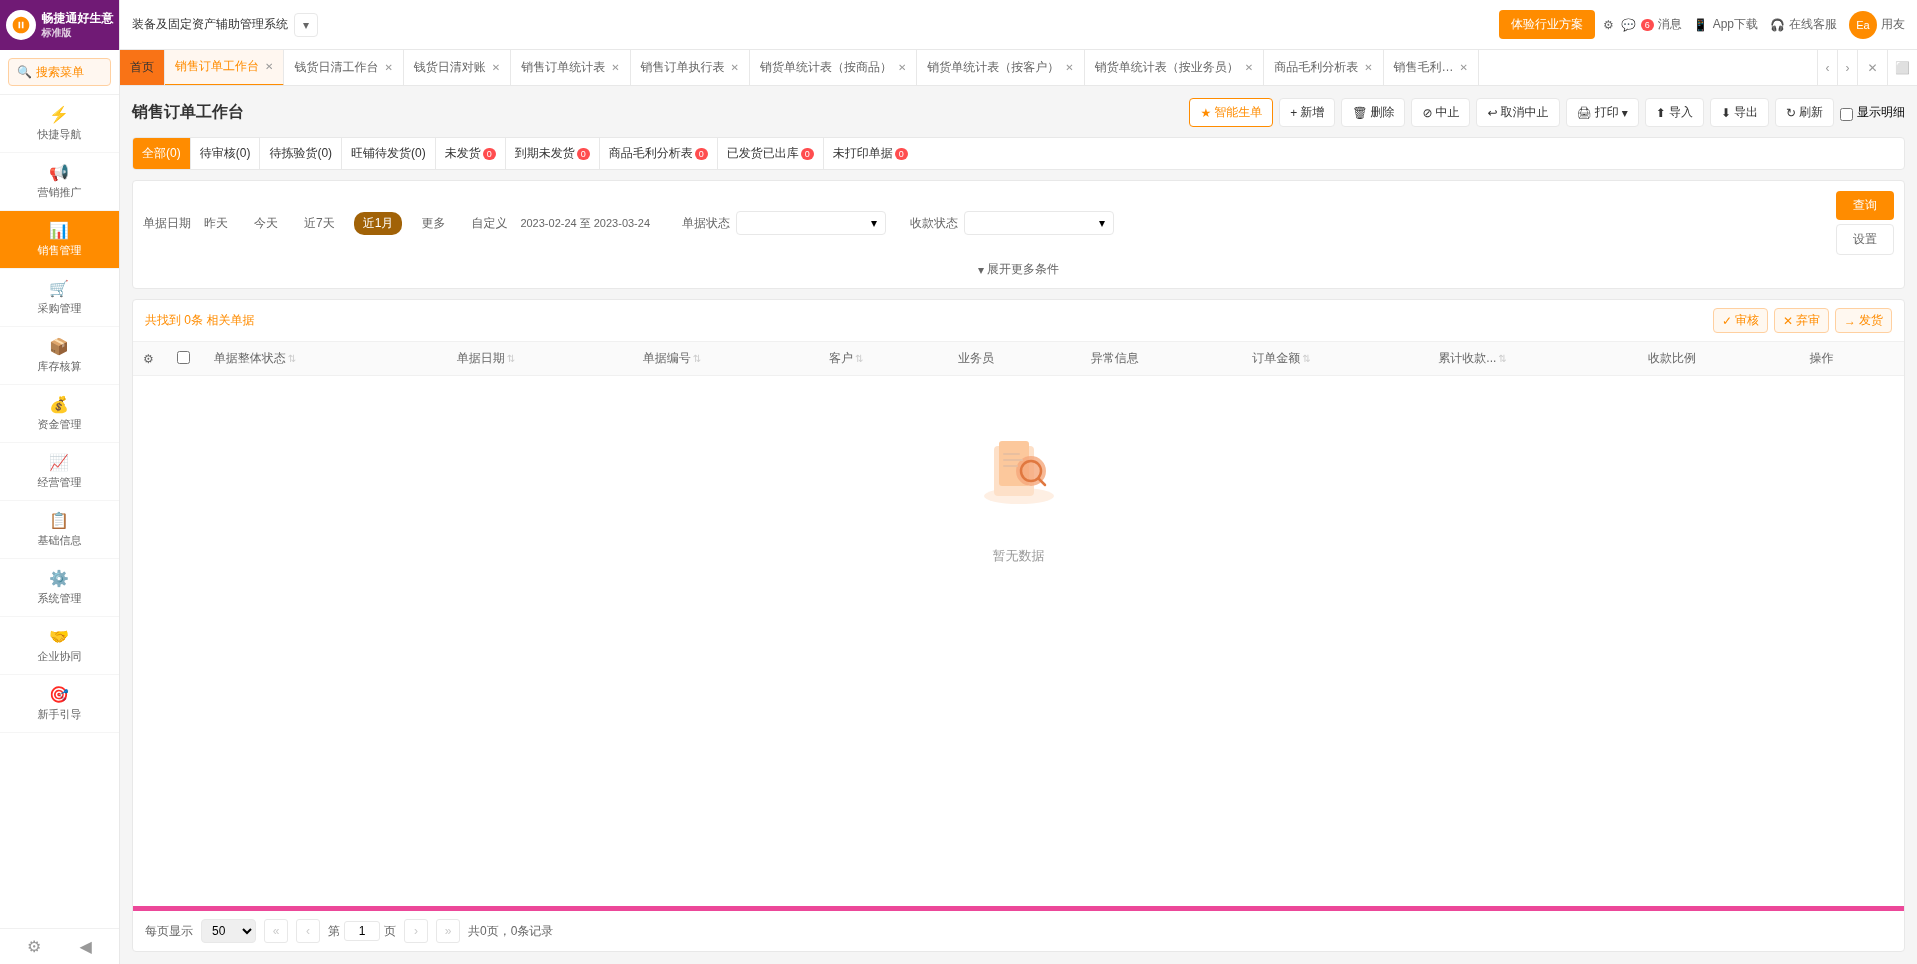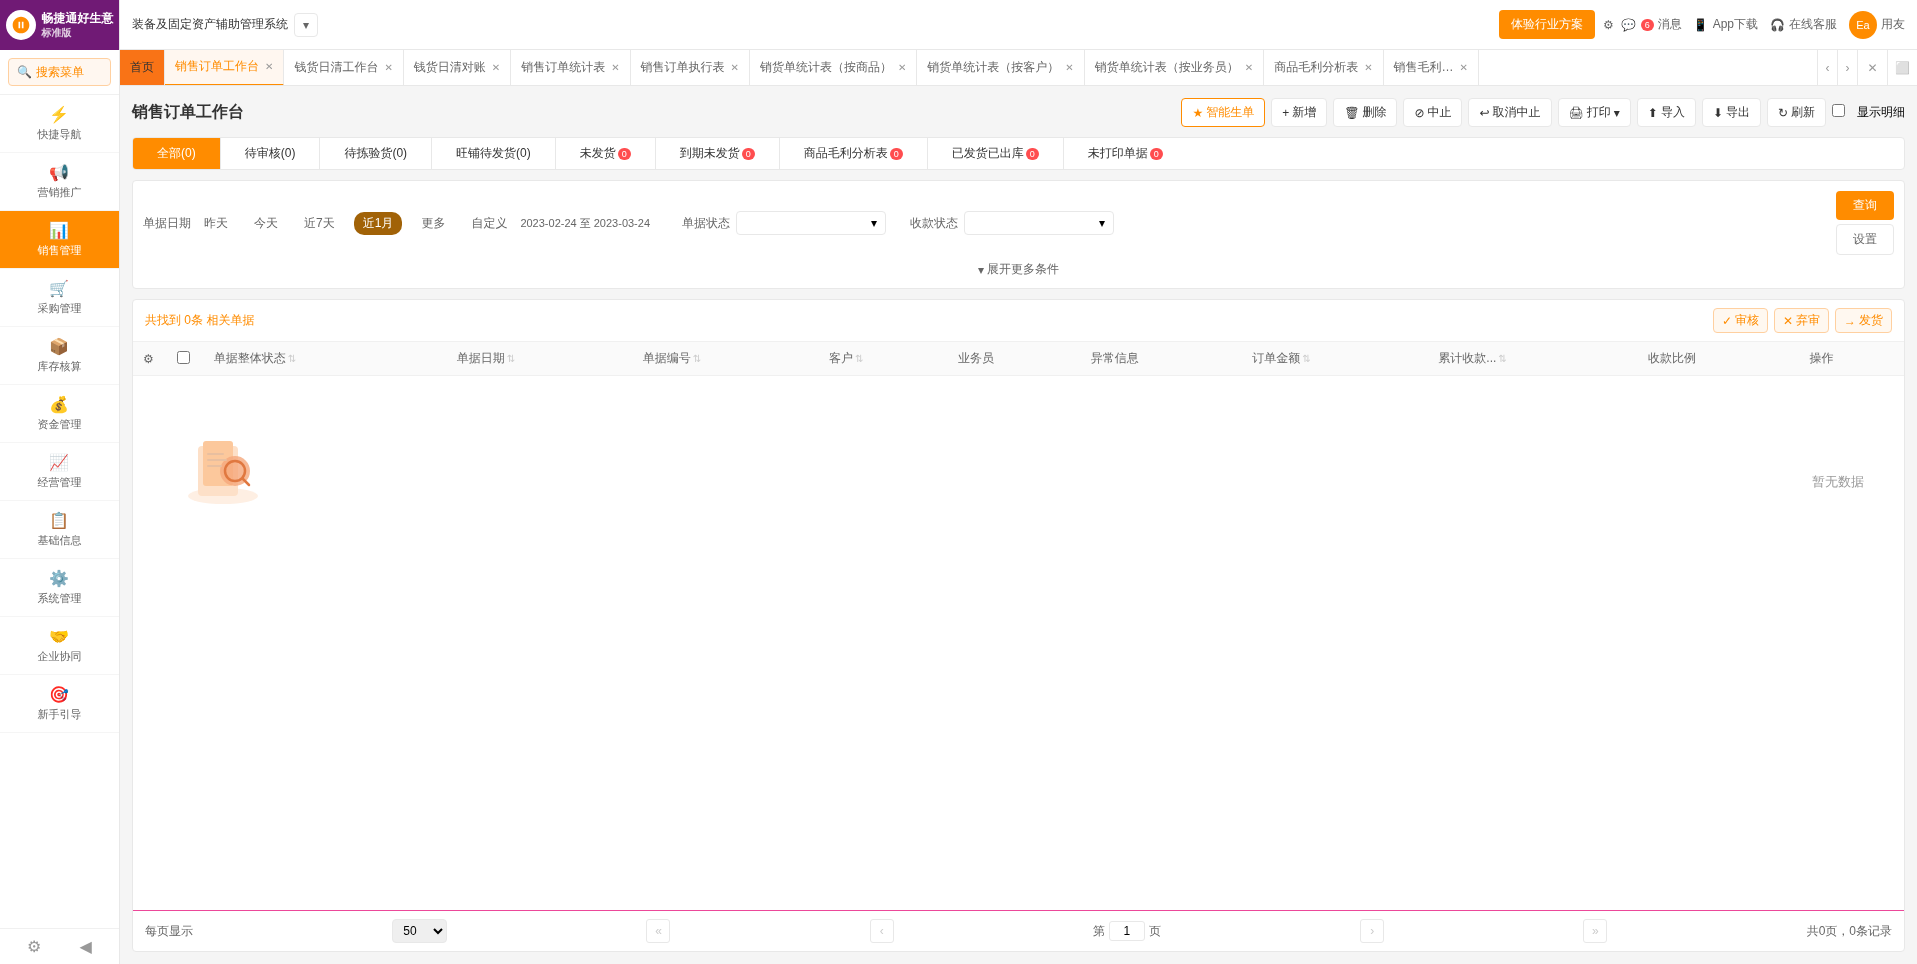--- a/index.html
+++ b/index.html
@@ -50,21 +50,21 @@
 
     
     .page-header { display: flex; align-items: center; justify-content: space-between; margin-bottom: 10px; }
     .page-title { font-size: 16px; font-weight: bold; color: #333; }
     .page-actions { display: flex; align-items: center; gap: 6px; }
     .btn { display: flex; align-items: center; gap: 3px; padding: 5px 10px; border-radius: 4px; cursor: pointer; border: 1px solid #e8e8e8; background: white; color: #333; font-size: 12px; }
     .btn-smart { background: white; border: 1px solid #ff8c00; color: #ff8c00; display: flex; align-items: center; gap: 3px; padding: 5px 10px; border-radius: 4px; cursor: pointer; font-size: 12px; }
 
     
     .subtabs { display: flex; gap: 0; background: white; border: 1px solid #e8e8e8; border-radius: 4px; overflow: hidden; margin-bottom: 10px; }
-    .subtab { padding: 7px 24px; cursor: pointer; color: #333; font-size: 12px; border-right: 1px solid #e8e8e8; white-space: nowrap; }
+    .subtab { padding: 7px 9px; cursor: pointer; color: #333; font-size: 12px; border-right: 1px solid #e8e8e8; white-space: nowrap; }
     .subtab:last-child { border-right: none; }
     .subtab.active { background: #ff8c00; color: white; }
     .subtab-badge { background: #ff4d4f; color: white; font-size: 9px; padding: 1px 4px; border-radius: 8px; margin-left: 2px; }
 
     
     .filter-area { background: white; border: 1px solid #e8e8e8; border-radius: 4px; padding: 10px; margin-bottom: 10px; }
     .filter-row { display: flex; align-items: center; gap: 12px; flex-wrap: wrap; }
     .filter-item { display: flex; align-items: center; gap: 6px; }
     .filter-label { color: #666; white-space: nowrap; font-size: 12px; }
     .filter-date-options { display: flex; gap: 12px; }
@@ -88,26 +88,26 @@
 
     
     .data-table { flex: 1; overflow: auto; }
     table { width: 100%; border-collapse: collapse; }
     thead th { background: #fafafa; padding: 8px 10px; text-align: left; color: #666; font-weight: normal; border-bottom: 1px solid #f0f0f0; white-space: nowrap; font-size: 12px; }
     thead th .sort-icon { color: #ccc; font-size: 10px; margin-left: 2px; }
     .th-checkbox { width: 40px; text-align: center; }
     .th-settings { width: 30px; text-align: center; }
 
     
-    .empty-state { flex: 1; display: flex; flex-direction: row; align-items: center; justify-content: space-between; padding: 40px; }
+    .empty-state { flex: 1; display: flex; flex-direction: column; align-items: center; justify-content: space-between; padding: 40px; }
     .empty-icon { font-size: 80px; margin-bottom: 12px; color: #ffd0a0; }
     .empty-text { color: #999; font-size: 13px; }
 
     
-    .pagination { display: flex; align-items: center; justify-content: space-between; padding: 8px 12px; border-top: 1px solid #ec4899; gap: 8px; }
+    .pagination { display: flex; align-items: center; justify-content: flex-start; padding: 8px 12px; border-top: 5px solid #ec4899; gap: 8px; }
     .pagination-label { color: #666; font-size: 12px; }
     .pagination-select { border: 1px solid #e8e8e8; border-radius: 4px; padding: 3px 6px; font-size: 12px; }
     .pagination-btn { border: 1px solid #e8e8e8; background: white; border-radius: 3px; width: 24px; height: 24px; display: flex; align-items: center; justify-content: center; cursor: pointer; color: #666; font-size: 12px; }
     .pagination-btn.disabled { color: #ccc; cursor: not-allowed; }
     .pagination-page { display: flex; align-items: center; gap: 4px; color: #666; font-size: 12px; }
     .pagination-page input { width: 36px; border: 1px solid #e8e8e8; border-radius: 3px; padding: 2px 4px; text-align: center; font-size: 12px; }
     .pagination-total { color: #666; font-size: 12px; }
 
     
     .data-table::-webkit-scrollbar { height: 8px; width: 8px; }
@@ -311,21 +311,21 @@
           <span>导入</span>
         </button>
         <button class="btn">
           <span>⬇</span>
           <span>导出</span>
         </button>
         <button class="btn">
           <span>↻</span>
           <span>刷新</span>
         </button>
-        <label style="display:flex;align-items:flex-start;gap:12px;cursor:pointer;">
+        <label style="display:flex;align-items:flex-end;gap:4px;cursor:pointer;">
           <input type="checkbox" style="">
           <span>显示明细</span>
         </label>
       </div>
     </div>
 
     <div class="subtabs">
       <div class="subtab active">
         <span>全部</span>(<span>0</span>)
       </div>

